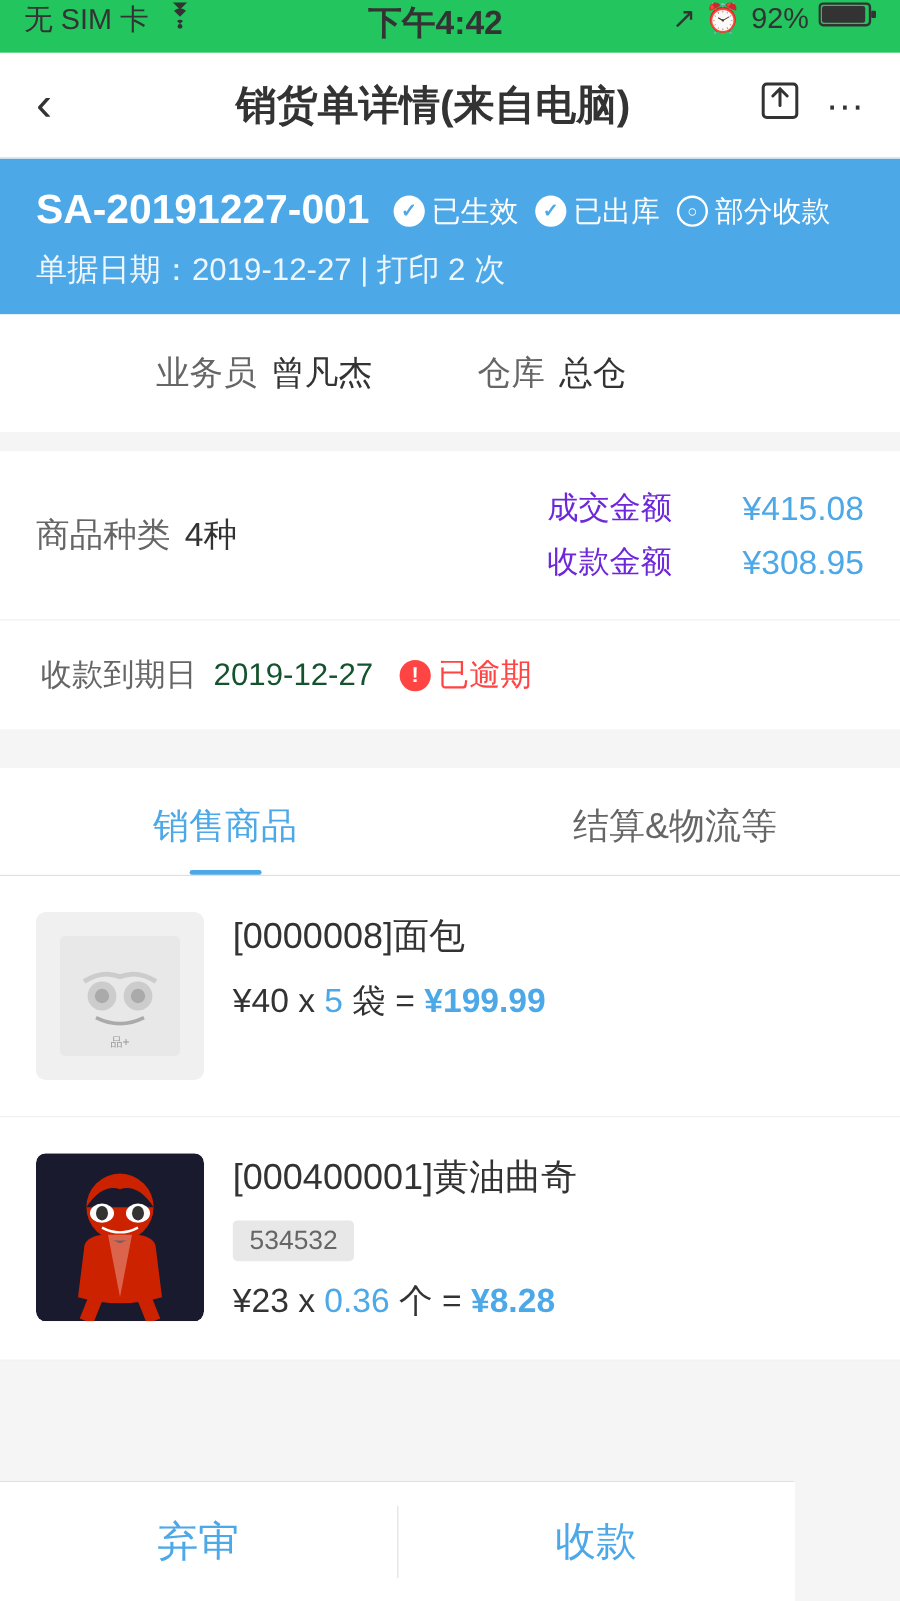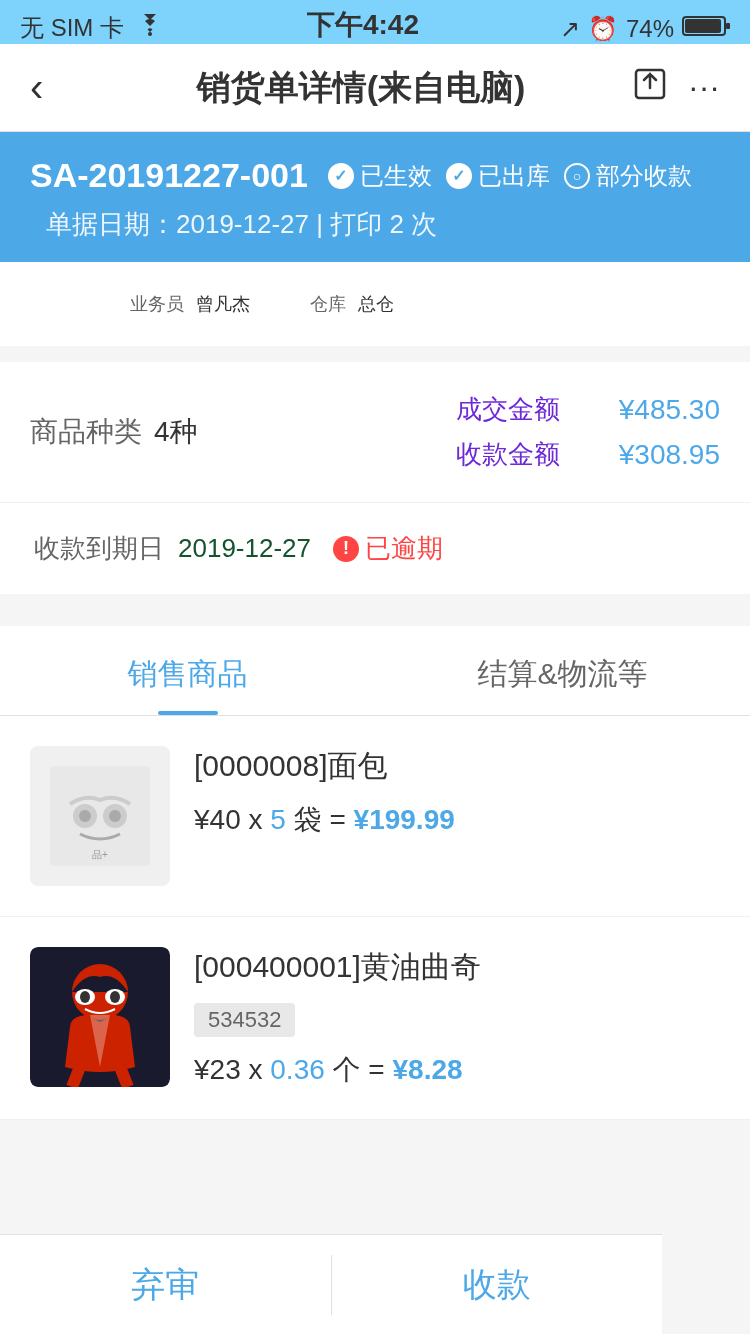--- a/index.html
+++ b/index.html
@@ -9,23 +9,23 @@
       min-height: 1334px;
       font-family: -apple-system, 'PingFang SC', 'Helvetica Neue', sans-serif;
       background: #f5f5f5;
       font-size: 28px;
       color: #333;
     }
 
     
     .status-bar {
       height: 44px;
-      background: #7dd3fc;
-      display: flex;
-      align-items: flex-end;
+      background: #22c55e;
+      display: flex;
+      align-items: flex-start;
       justify-content: space-between;
       padding: 0 20px;
       font-size: 24px;
       font-weight: 500;
     }
     .status-bar-left { display: flex; align-items: center; gap: 10px; }
     .status-bar-center { font-size: 28px; font-weight: 600; }
     .status-bar-right { display: flex; align-items: center; gap: 8px; font-size: 24px; }
 
     
@@ -105,21 +105,20 @@
     }
     .badge-icon-clock {
       background: transparent;
       border: 2px solid #fff;
       font-size: 14px;
       color: #fff;
     }
     .header-banner-sub {
       font-size: 26px;
       color: rgba(255,255,255,0.9);
-      margin-left: 16px;
     }
 
     
     .customer-section {
       background: #fff;
       padding: 30px;
       display: flex;
       flex-direction: column;
       gap: 16px;
       margin-top: 0;
@@ -145,23 +144,23 @@
       font-weight: 600;
       color: #333;
     }
     .customer-sub {
       font-size: 26px;
       color: #666;
       margin-top: 4px;
     }
     .customer-meta {
       display: flex;
-      gap: 60px;
+      gap: 88px;
       padding: 0 0 0 100px;
-      font-size: 18px;
+      font-size: 28px;
       color: #666;
     }
     .meta-item { display: flex; gap: 12px; }
     .meta-label { color: #666; }
     .meta-value { color: #333; font-weight: 500; }
 
     
     .divider {
       height: 16px;
       background: #f5f5f5;
@@ -360,21 +359,21 @@
           <path d="M16 12l5-5a7 7 0 00-10 0L16 12z" fill="#333"></path>
           <path d="M16 6l7.5-7.5a12 12 0 00-15 0L16 6z" fill="#333"></path>
           <circle cx="16" cy="20" r="2" fill="#333"></circle>
         </svg>
     </span>
   </div>
   <div class="status-bar-center">下午4:42</div>
   <div class="status-bar-right">
     <span>↗</span>
     <span>⏰</span>
-    <span>74%</span>
+    <span>92%</span>
     <span>
       <svg width="48" height="24" viewBox="0 0 48 24">
           <rect x="1" y="3" width="42" height="18" rx="3" ry="3" stroke="#333" stroke-width="2" fill="none"></rect>
           <rect x="44" y="9" width="4" height="6" rx="1" fill="#333"></rect>
           <rect x="3" y="5" width="36" height="14" rx="2" fill="#333"></rect>
         </svg>
     </span>
   </div>
 </div>
 
@@ -432,21 +431,21 @@
   <div class="summary-row">
     <div>
       <div style="display:flex;gap:12px;align-items:center;">
         <span class="summary-left">商品种类</span>
         <span class="summary-left-value">4种</span>
       </div>
     </div>
     <div class="summary-right">
       <div class="summary-item">
         <span class="summary-item-label">成交金额</span>
-        <span class="summary-item-value">¥485.30</span>
+        <span class="summary-item-value">¥415.08</span>
       </div>
       <div class="summary-item">
         <span class="summary-item-label">收款金额</span>
         <span class="summary-item-value">¥308.95</span>
       </div>
     </div>
   </div>
 </div>
 
 <div class="due-date-section">

